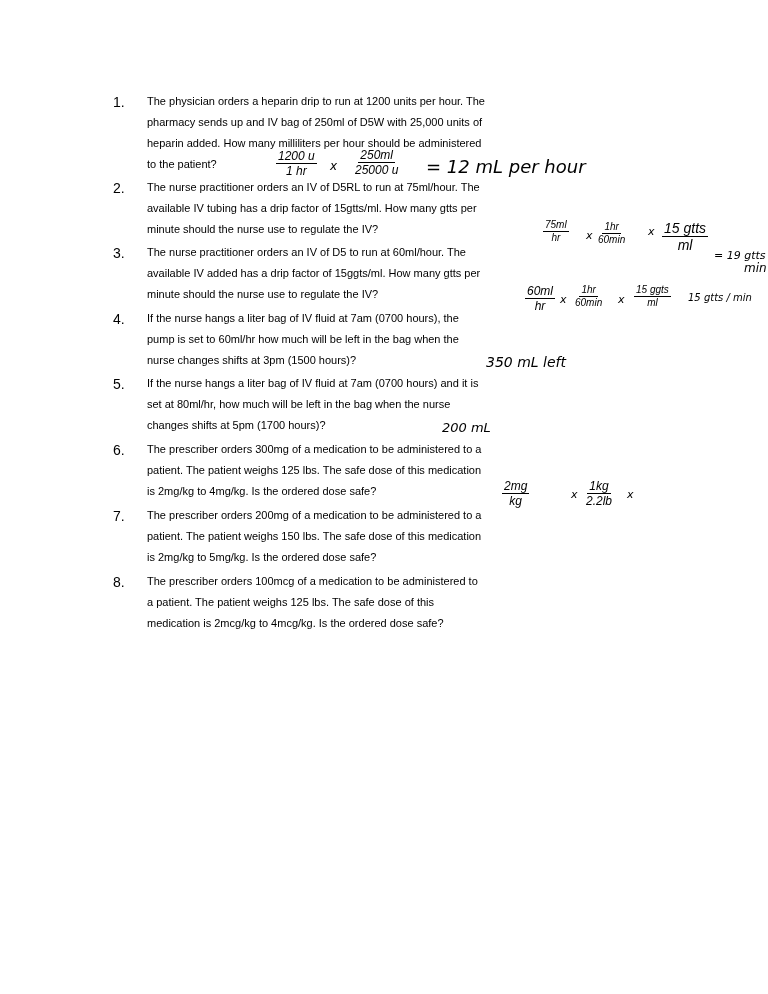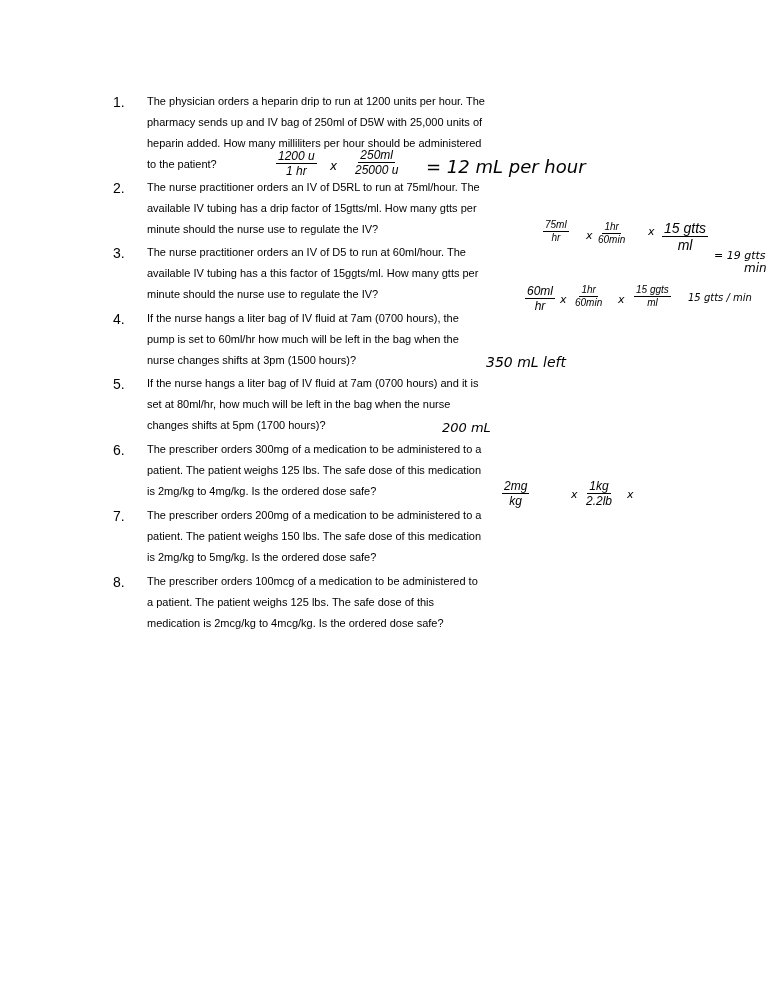--- a/index.html
+++ b/index.html
@@ -28,21 +28,21 @@
 <div>
   <span class="num" style="top:178px">2.</span>
   <span class="line" style="top:177px">The nurse practitioner orders an IV of D5RL to run at 75ml/hour. The</span>
   <span class="line" style="top:198px">available IV tubing has a drip factor of 15gtts/ml. How many gtts per</span>
   <span class="line" style="top:219px">minute should the nurse use to regulate the IV?</span>
 </div>
 
 <div>
   <span class="num" style="top:243px">3.</span>
   <span class="line" style="top:242px">The nurse practitioner orders an IV of D5 to run at 60ml/hour. The</span>
-  <span class="line" style="top:263px">available IV tubing has a this factor of 15ggts/ml. How many gtts per</span>
+  <span class="line" style="top:263px">available IV added has a drip factor of 15ggts/ml. How many gtts per</span>
   <span class="line" style="top:284px">minute should the nurse use to regulate the IV?</span>
 </div>
 
 <div>
   <span class="num" style="top:309px">4.</span>
   <span class="line" style="top:308px">If the nurse hangs a liter bag of IV fluid at 7am (0700 hours), the</span>
   <span class="line" style="top:329px">pump is set to 60ml/hr how much will be left in the bag when the</span>
   <span class="line" style="top:350px">nurse changes shifts at 3pm (1500 hours)?</span>
 </div>
 

